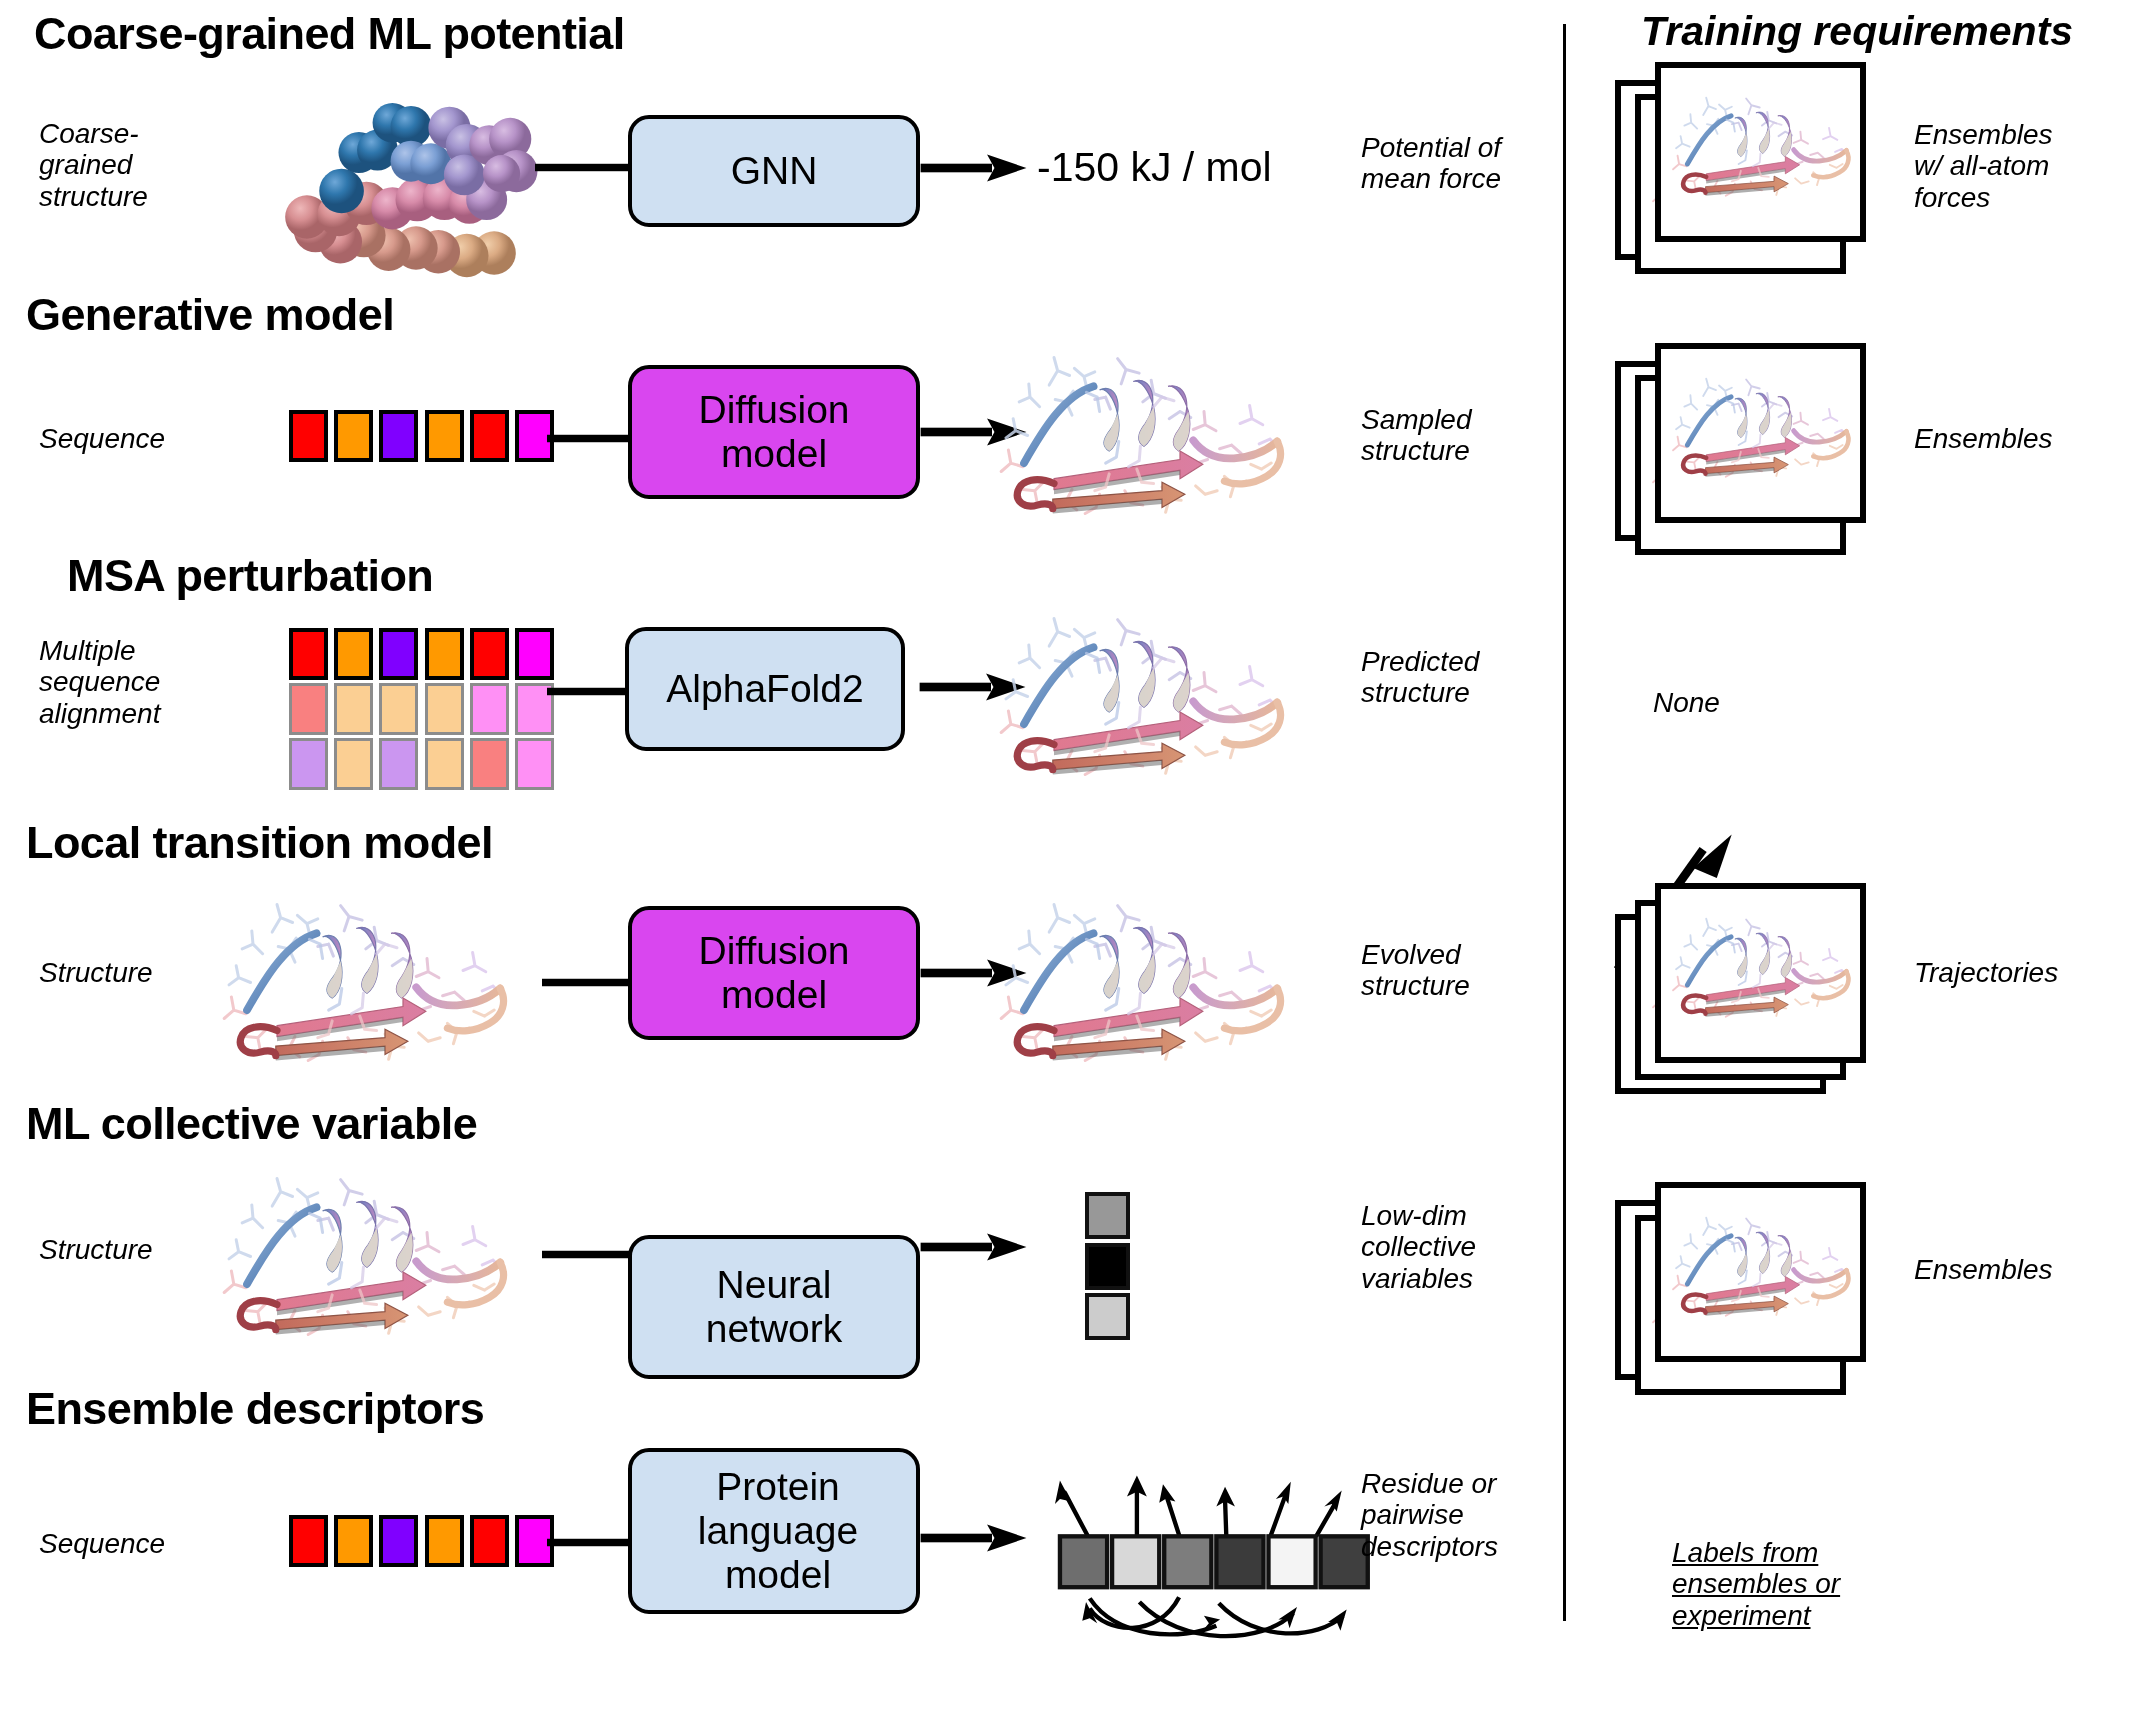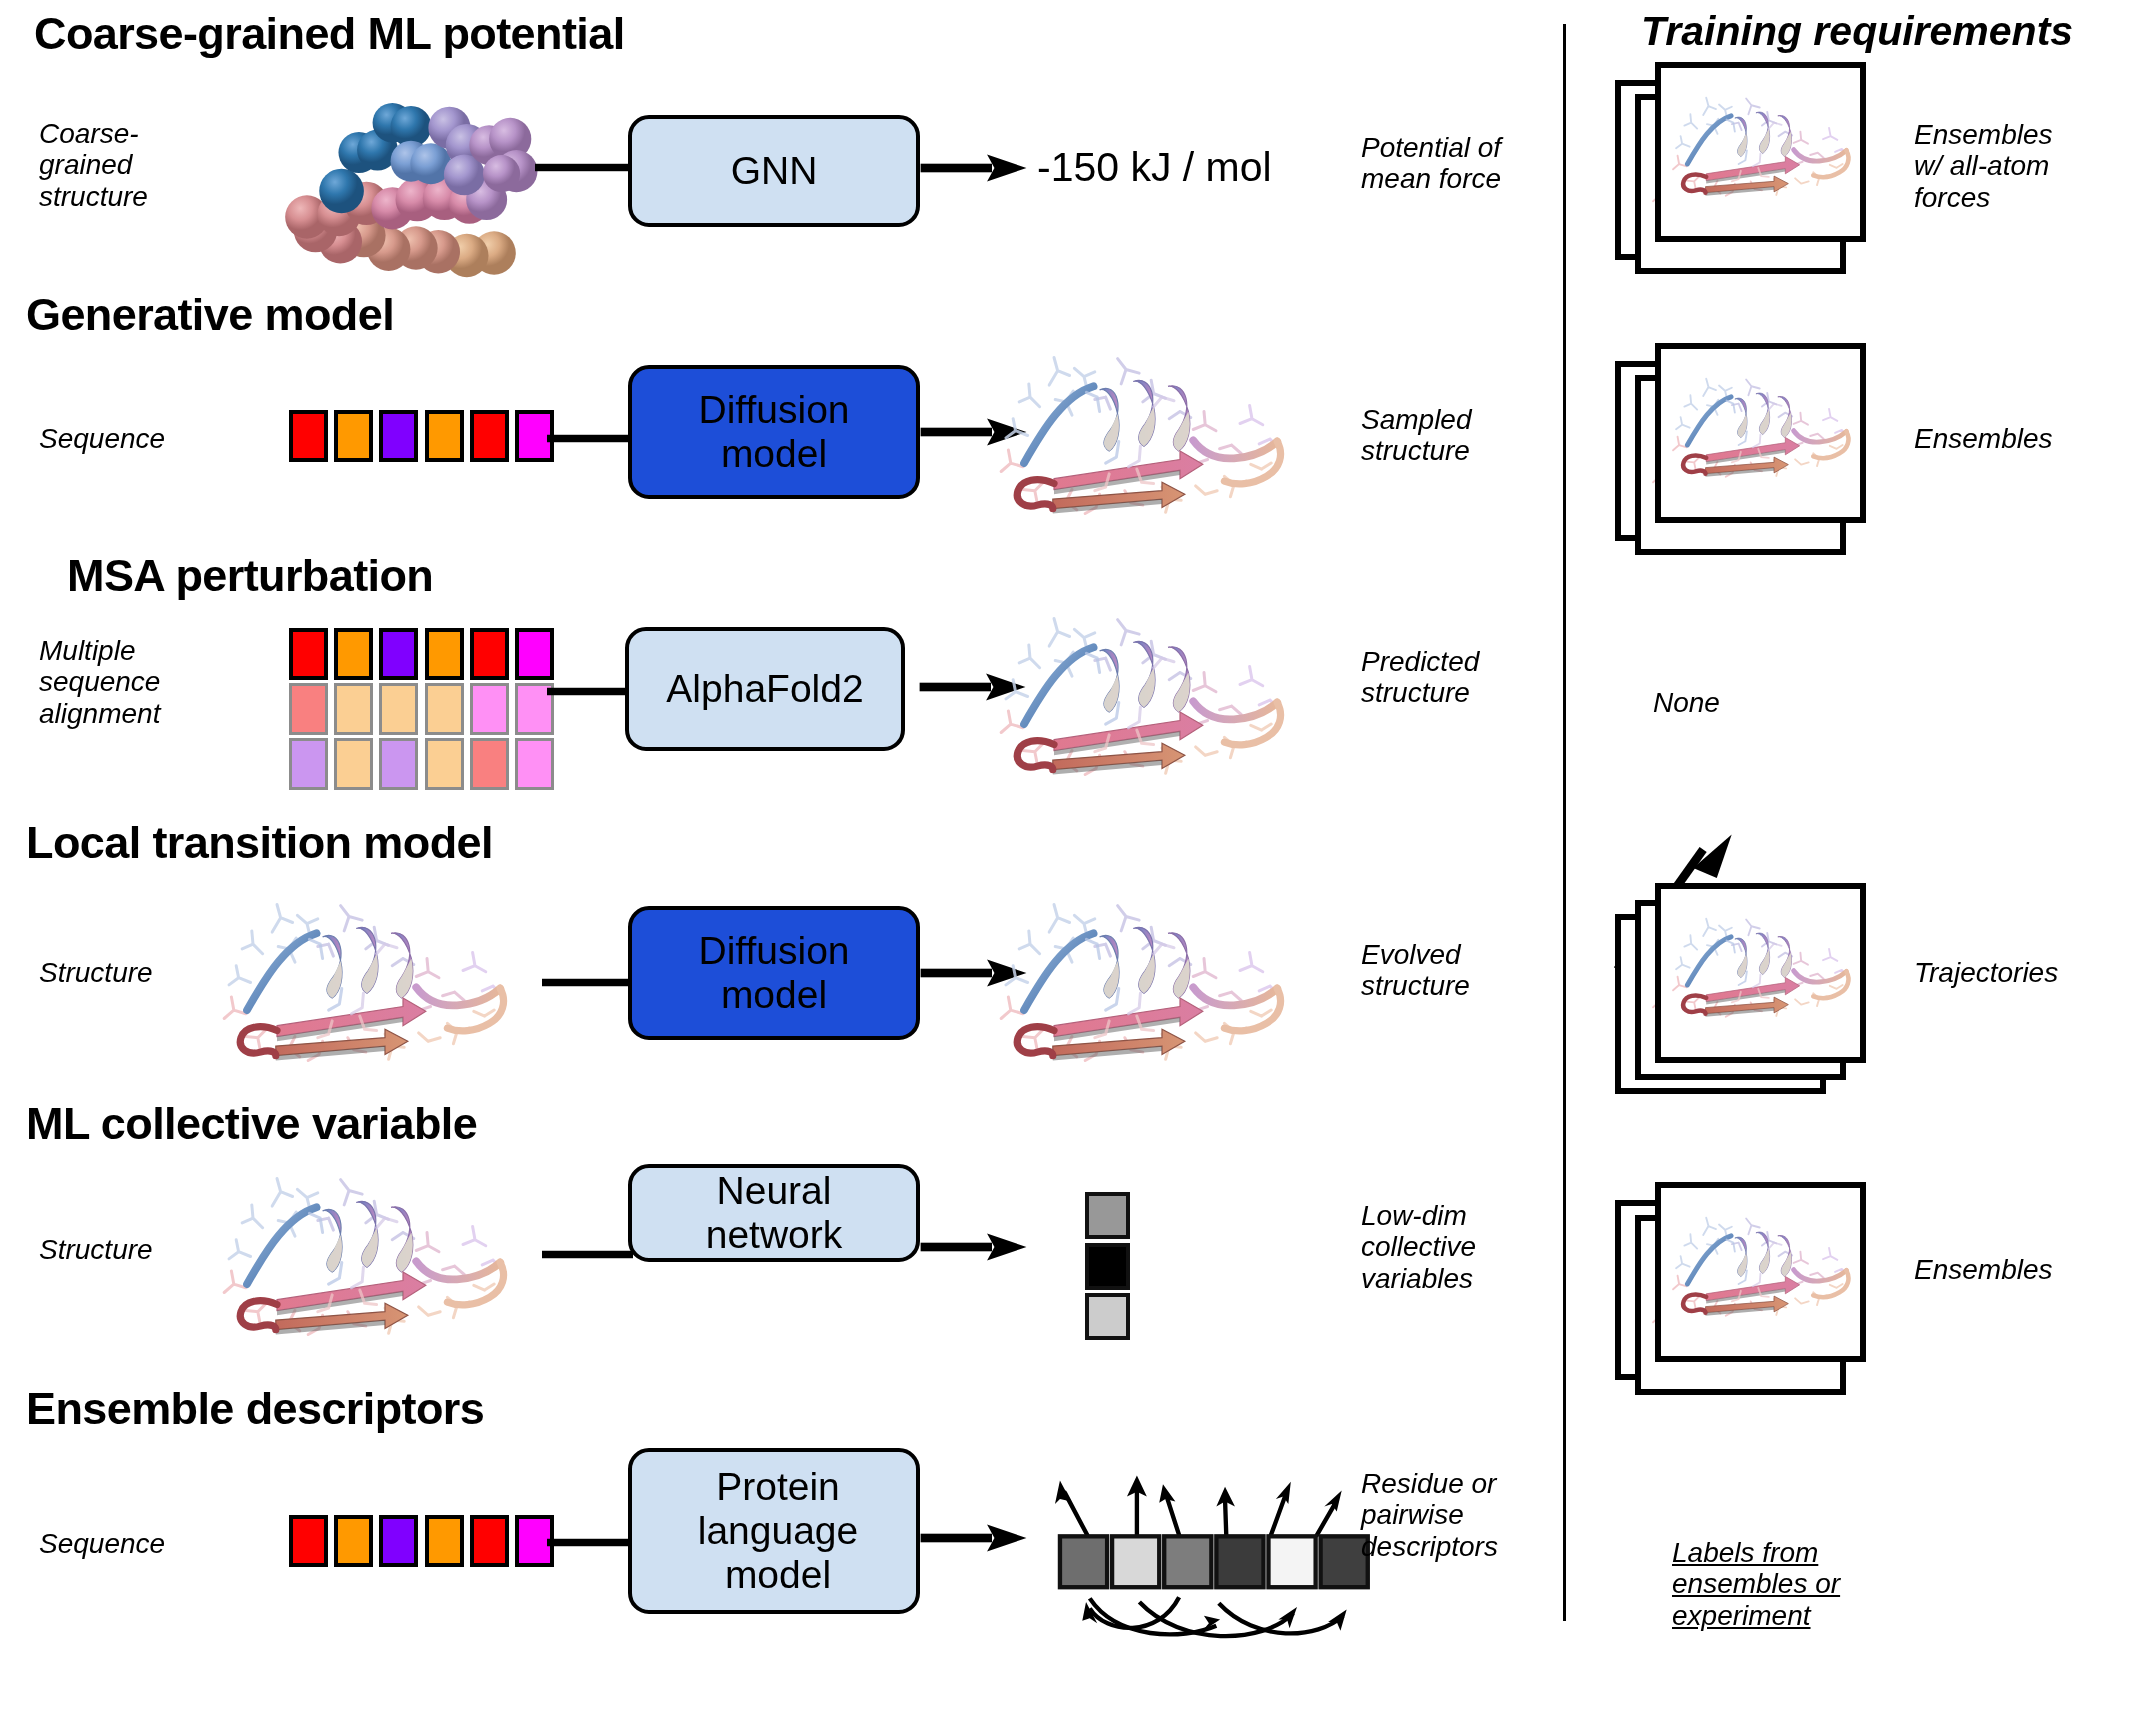--- a/index.html
+++ b/index.html
@@ -45,21 +45,21 @@
     display:flex;
     align-items:center;
     justify-content:center;
     text-align:center;
     font-size:39px;
     line-height:1.12;
     color:#000;
     white-space:pre-line;
   }
   .box-blue{background:#cfe0f2;}
-  .box-peach{background:#1d4ed8;}
+  .box-peach{background:#d946ef;}
 
   
   .value-text{
     font-size:41px;
     color:#000;
     white-space:nowrap;
   }
 
   
   .seq-row{display:flex;}
@@ -475,21 +475,21 @@
 <div class="abs note" style="left:39px;top:1234px;">Structure</div>
 
 <svg class="abs" style="left:205px;top:1138px;" width="336" height="249" viewBox="0 20 560 300">
   <use href="#protein"></use>
 </svg>
 
 <svg class="abs" style="left:542px;top:1242px;" width="91" height="25" viewBox="0 0 146 40">
   <rect x="0" y="14" width="146" height="12" fill="#000"></rect>
 </svg>
 
-<div class="abs model-box box-blue" style="left:628px;top:1164px;width:292px;height:98px;">Neural
+<div class="abs model-box box-blue" style="left:628px;top:1235px;width:292px;height:144px;">Neural
 network</div>
 
 <svg class="abs" style="left:920px;top:1231px;" width="112" height="32" viewBox="0 0 180 52">
   <rect x="0" y="19" width="116" height="14" fill="#000"></rect>
   <path d="M108 4 L172 26 L108 48 L120 26 Z" fill="#000"></path>
 </svg>
 
 <div class="abs gray-col" style="left:1085px;top:1192px;">
   <div class="gray-tile" style="background:#989898"></div>
   <div class="gray-tile" style="background:#000000"></div>

